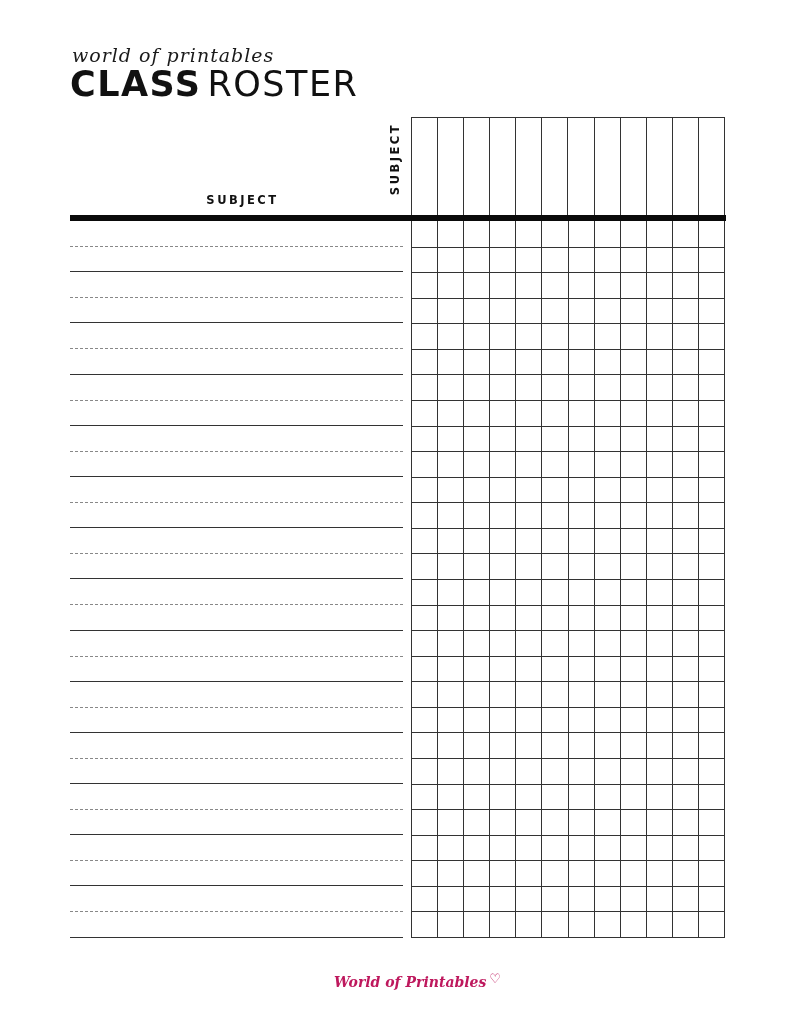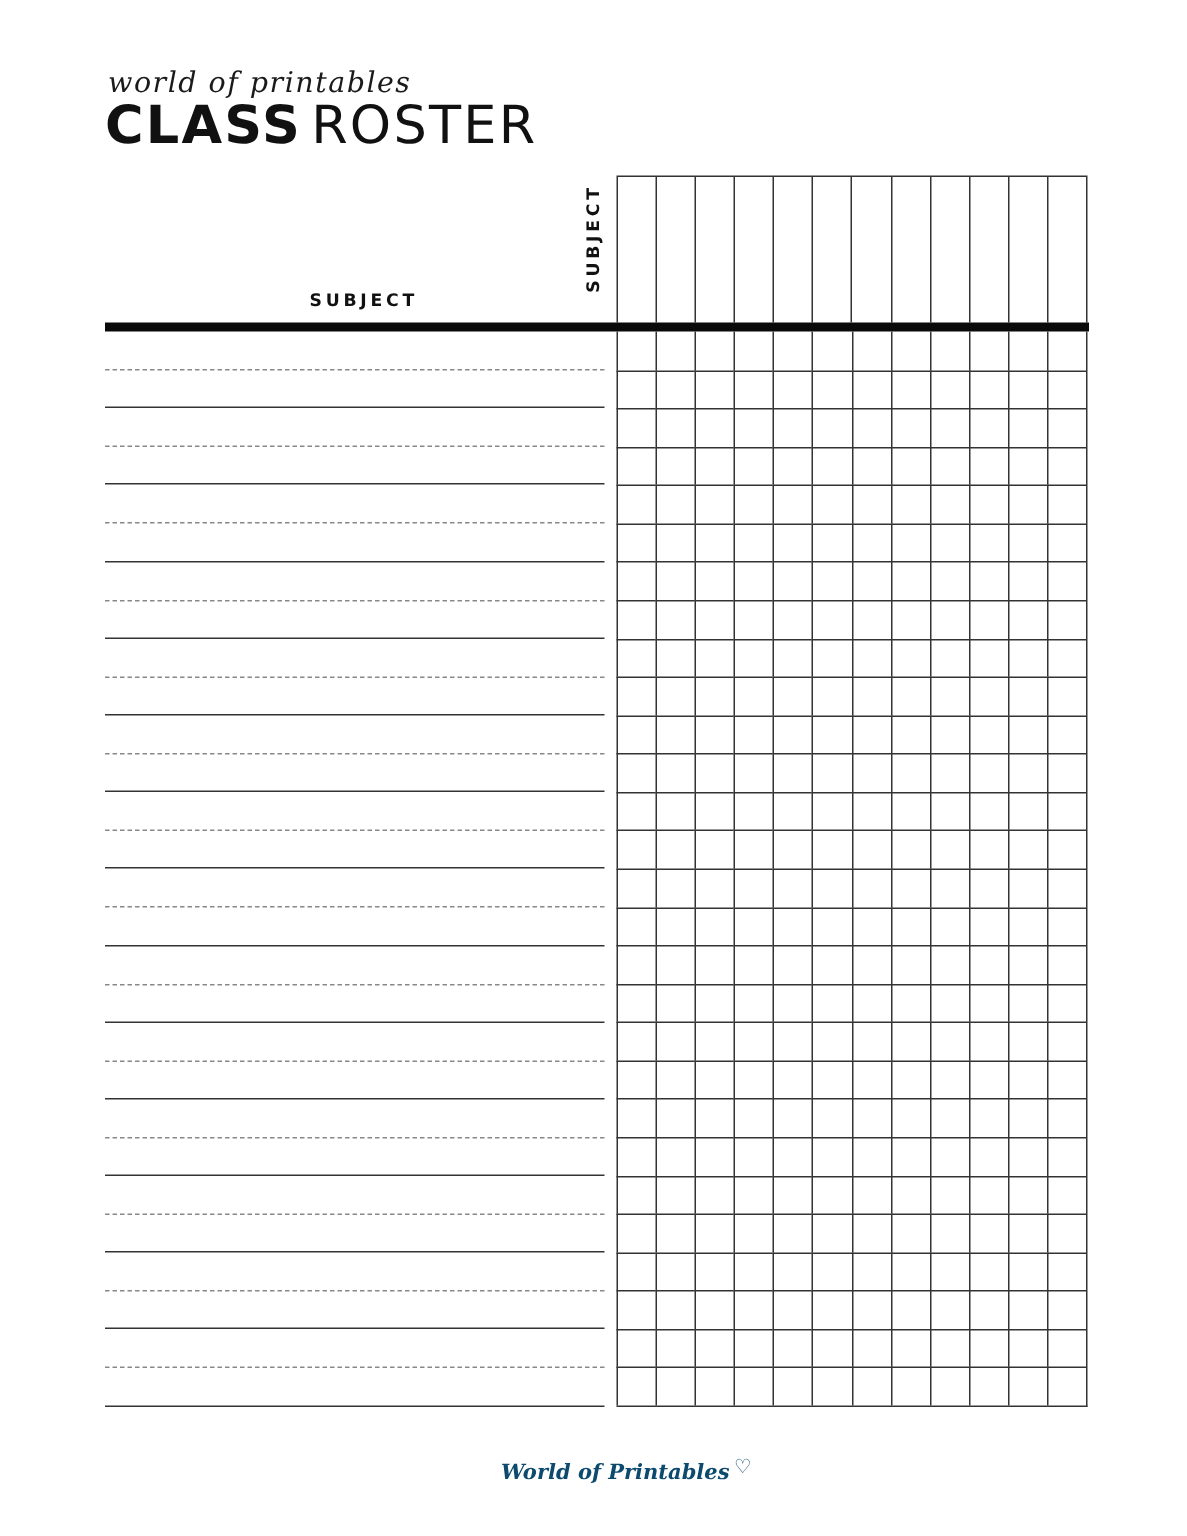--- a/index.html
+++ b/index.html
@@ -15,21 +15,21 @@
     .header-grid { position: absolute; left: 411px; top: 117px; width: 314px; height: 98px; border-top: 1.3px solid #333; box-sizing: border-box; display: flex; }
     .header-grid .col { flex: 1; border-left: 1.3px solid #333; box-sizing: border-box; }
     .header-grid .col:last-child { border-right: 1.3px solid #333; }
     .lines { position: absolute; left: 70px; top: 221px; width: 333px; }
     .entry { height: 51.2px; position: relative; }
     .entry .dash { position: absolute; left: 0; right: 0; top: 25px; border-top: 1px dashed #888; }
     .entry .solid { position: absolute; left: 0; right: 0; bottom: 0; border-top: 1.3px solid #333; }
     .grid { position: absolute; left: 411px; top: 221px; width: 314px; height: 717px; display: grid; grid-template-columns: repeat(12, 1fr); grid-template-rows: repeat(28, 1fr); border-right: 1.3px solid #333; border-bottom: 1.3px solid #333; box-sizing: border-box; }
     .grid .cell { border-left: 1.3px solid #333; border-top: 1.3px solid #333; box-sizing: border-box; }
     .grid .cell.first-row { border-top: none; }
-    .footer-logo { position: absolute; left: 334px; top: 974px; font-family: "DejaVu Serif", serif; font-style: italic; font-weight: 700; font-size: 14px; color: #0c4a6e; white-space: nowrap; }
+    .footer-logo { position: absolute; left: 334px; top: 974px; font-family: "DejaVu Serif", serif; font-style: italic; font-weight: 700; font-size: 14px; color: #be185d; white-space: nowrap; }
     .footer-logo .heart { font-style: normal; font-weight: 400; font-size: 13px; margin-left: 3px; position: relative; top: -4px; }
   </style>
 </head>
 <body>
 
 <div class="brand-script">world of printables</div>
 <div class="title">
   <span class="bold">CLASS</span><span class="light">ROSTER</span>
 </div>
 

